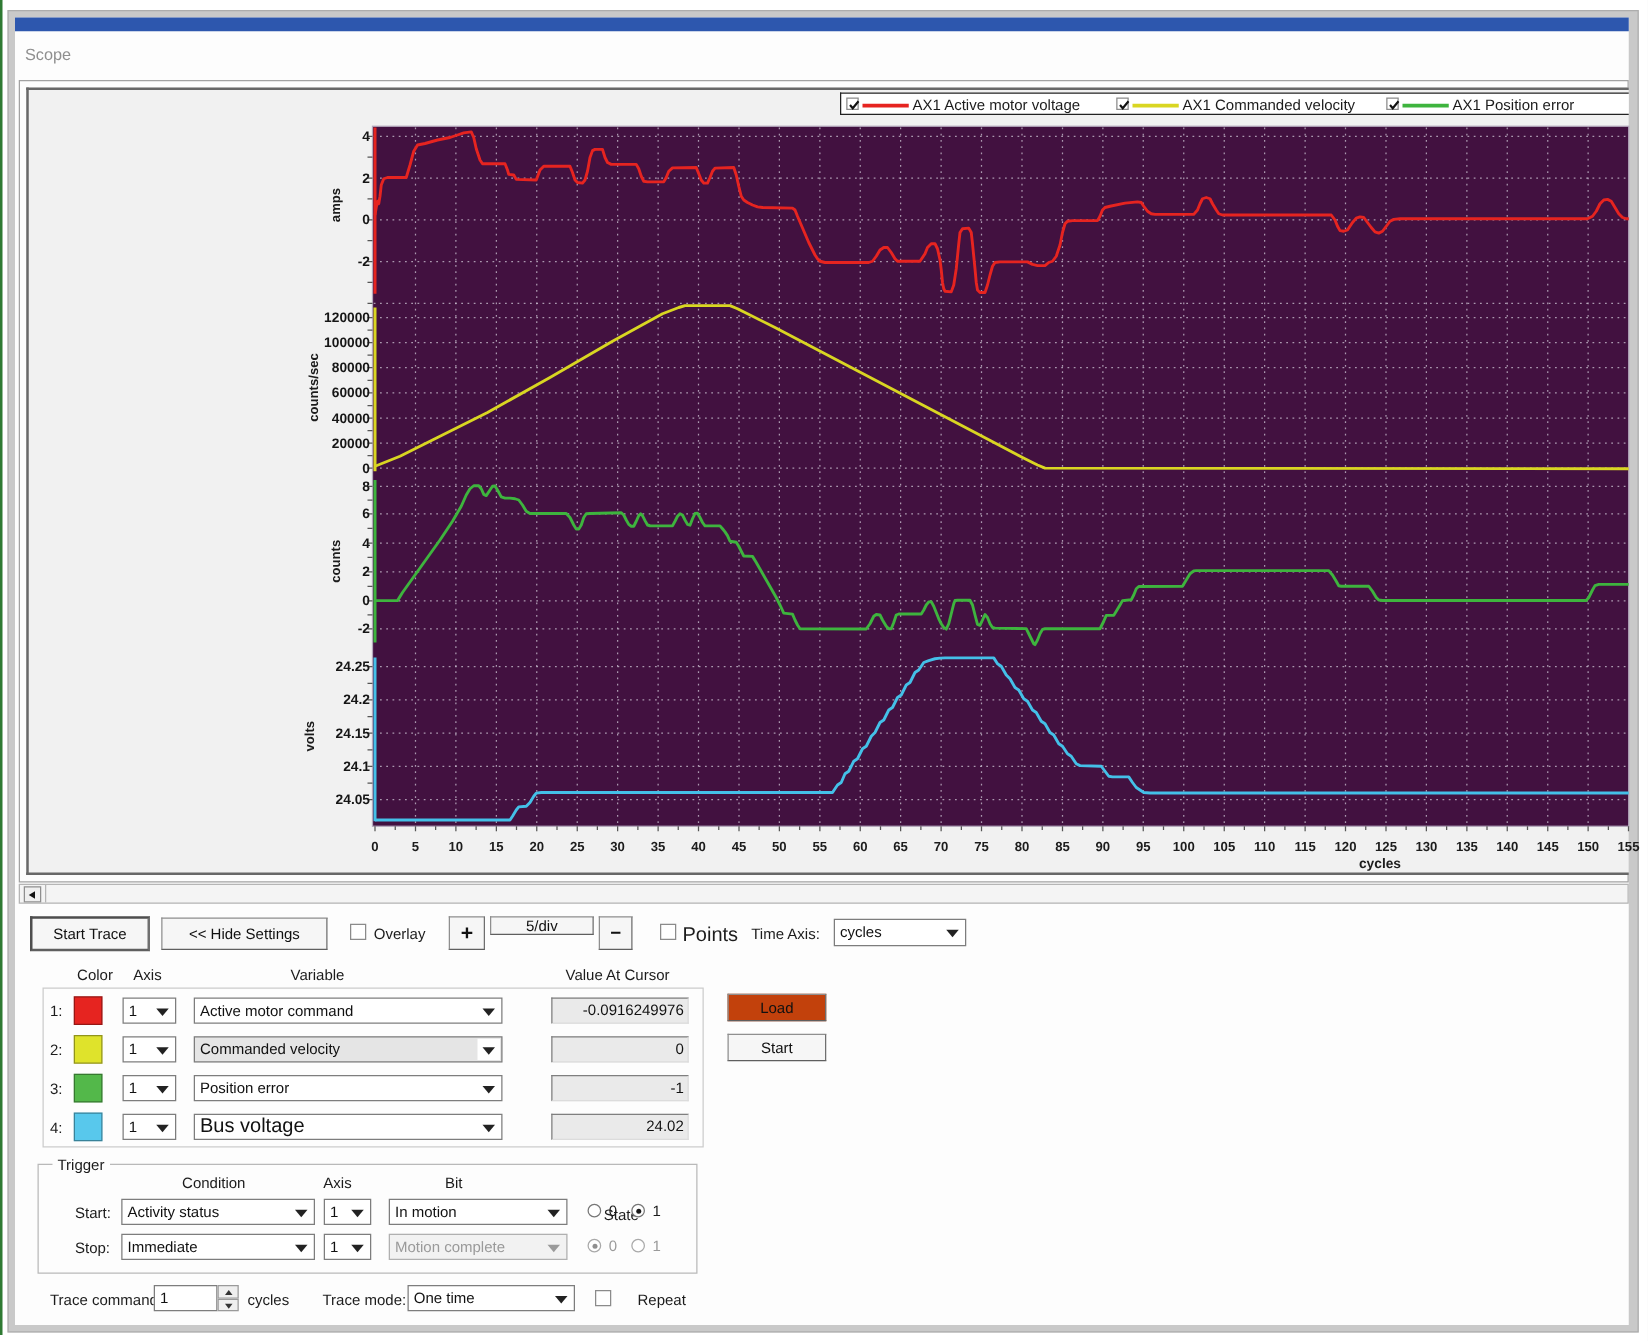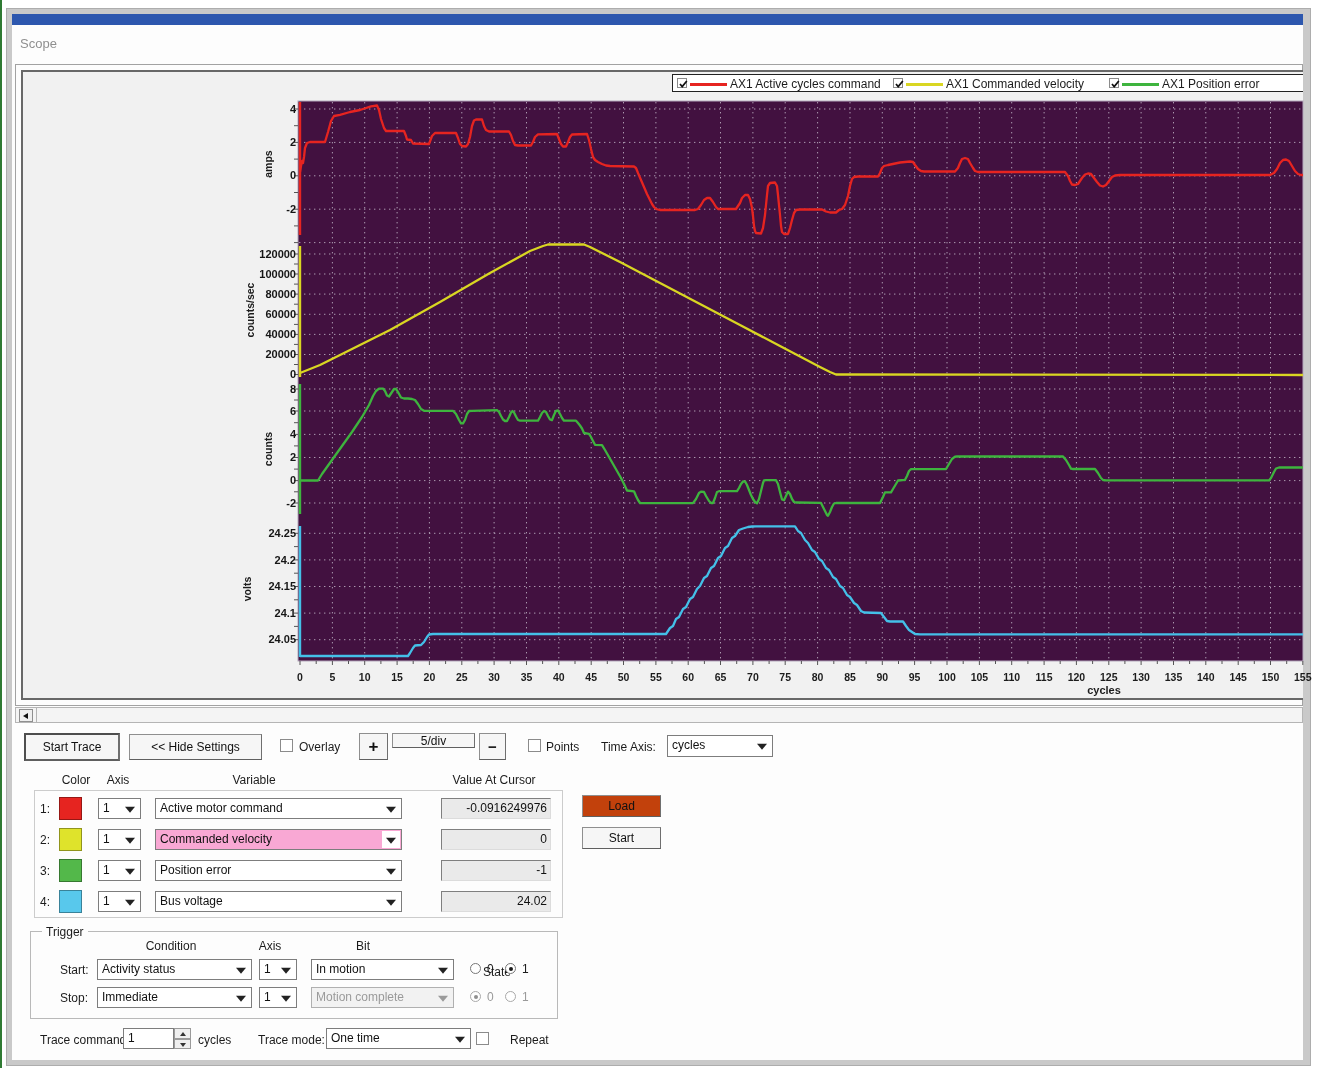--- a/index.html
+++ b/index.html
@@ -242,21 +242,21 @@
 <text x="1072.8" y="586" font-size="10.5" fill="#1c1c1c" text-anchor="middle">155</text>
 <text x="874" y="599" font-size="11" fill="#1c1c1c" text-anchor="middle">cycles</text>
 </svg>
 <div style="position:absolute;left:672px;top:74px;width:631px;height:18px;background:#fff;border:1px solid #222;border-right:none;box-sizing:border-box"></div>
 <div style="position:absolute;left:677px;top:78px;width:10px;height:10px;background:#fff;border:1px solid #8b8b8b;box-sizing:border-box">
     <svg width="11" height="11" style="position:absolute;left:0;top:0">
       <path d="M2,5 L4.2,7.6 L8.8,2" stroke="#111" stroke-width="1.7" fill="none"></path>
     </svg>
   </div>
 <div style="position:absolute;left:690px;top:82.5px;width:37px;height:3px;background:#e62420"></div>
-<div style="position:absolute;left:730px;top:77px;font-size:12px;color:#1c1c1c;white-space:nowrap;">AX1 Active cycles command</div>
+<div style="position:absolute;left:730px;top:77px;font-size:12px;color:#1c1c1c;white-space:nowrap;">AX1 Active motor voltage</div>
 <div style="position:absolute;left:893px;top:78px;width:10px;height:10px;background:#fff;border:1px solid #8b8b8b;box-sizing:border-box">
     <svg width="11" height="11" style="position:absolute;left:0;top:0">
       <path d="M2,5 L4.2,7.6 L8.8,2" stroke="#111" stroke-width="1.7" fill="none"></path>
     </svg>
   </div>
 <div style="position:absolute;left:906px;top:82.5px;width:37px;height:3px;background:#d9d622"></div>
 <div style="position:absolute;left:946px;top:77px;font-size:12px;color:#1c1c1c;white-space:nowrap;">AX1 Commanded velocity</div>
 <div style="position:absolute;left:1109px;top:78px;width:10px;height:10px;background:#fff;border:1px solid #8b8b8b;box-sizing:border-box">
     <svg width="11" height="11" style="position:absolute;left:0;top:0">
       <path d="M2,5 L4.2,7.6 L8.8,2" stroke="#111" stroke-width="1.7" fill="none"></path>
@@ -274,21 +274,21 @@
 <div style="position:absolute;left:280px;top:739px;width:13px;height:13px;background:#fff;border:1px solid #8b8b8b;box-sizing:border-box"></div>
 <div style="position:absolute;left:299px;top:740px;font-size:12px;color:#1c1c1c;white-space:nowrap;">Overlay</div>
 <div style="position:absolute;left:359px;top:733px;width:29px;height:27px;background:#f6f6f6;border:1px solid #8f8f8f;border-bottom-color:#5f5f5f;border-right-color:#6f6f6f;box-sizing:border-box;display:flex;align-items:center;justify-content:center;font-size:12px;color:#111">
     <b style="font-size:17px">+</b>
   </div>
 <div style="position:absolute;left:392px;top:733px;width:83px;height:15px;background:#f6f6f6;border:1px solid #8f8f8f;border-bottom-color:#5f5f5f;border-right-color:#6f6f6f;box-sizing:border-box;display:flex;align-items:center;justify-content:center;font-size:12px;color:#111">5/div</div>
 <div style="position:absolute;left:479px;top:733px;width:27px;height:27px;background:#f6f6f6;border:1px solid #8f8f8f;border-bottom-color:#5f5f5f;border-right-color:#6f6f6f;box-sizing:border-box;display:flex;align-items:center;justify-content:center;font-size:12px;color:#111">
     <b style="font-size:15px">−</b>
   </div>
 <div style="position:absolute;left:528px;top:739px;width:13px;height:13px;background:#fff;border:1px solid #8b8b8b;box-sizing:border-box"></div>
-<div style="position:absolute;left:546px;top:740px;font-size:12px;color:#1c1c1c;white-space:nowrap;">Points</div>
+<div style="position:absolute;left:546px;top:740px;font-size:16px;color:#1c1c1c;white-space:nowrap;">Points</div>
 <div style="position:absolute;left:601px;top:740px;font-size:12px;color:#1c1c1c;white-space:nowrap;">Time Axis:</div>
 <div style="position:absolute;left:667px;top:735px;width:106px;height:22px;background:#fff;border:1px solid #7d7d7d;box-sizing:border-box">
     <div style="position:absolute;left:4px;top:50%;transform:translateY(-54%);font-size:12px;color:#111;white-space:nowrap">cycles</div>
     <div style="position:absolute;right:1px;top:1px;bottom:1px;width:18px;background:#fff;box-sizing:border-box">
       <div style="position:absolute;left:50%;top:50%;transform:translate(-50%,-38%);width:0;height:0;border-left:5px solid transparent;border-right:5px solid transparent;border-top:6px solid #222"></div>
     </div>
   </div>
 <div style="position:absolute;left:76px;top:780px;transform:translate(-50%,-50%);font-size:12px;color:#1c1c1c;white-space:nowrap">Color</div>
 <div style="position:absolute;left:118px;top:780px;transform:translate(-50%,-50%);font-size:12px;color:#1c1c1c;white-space:nowrap">Axis</div>
 <div style="position:absolute;left:254px;top:780px;transform:translate(-50%,-50%);font-size:12px;color:#1c1c1c;white-space:nowrap">Variable</div>
@@ -310,21 +310,21 @@
   </div>
 <div style="position:absolute;left:441px;top:798px;width:110px;height:21px;background:#eaeaea;border:1px solid;border-color:#7f7f7f #dcdcdc #dcdcdc #7f7f7f;box-sizing:border-box;font-size:12px;color:#111;text-align:right;line-height:19px;padding-right:3px">-0.0916249976</div>
 <div style="position:absolute;left:40px;top:833px;font-size:12px;color:#1c1c1c;white-space:nowrap;">2:</div>
 <div style="position:absolute;left:59px;top:828px;width:23px;height:23px;background:#dfe32b;border:1px solid rgba(0,0,0,0.35);box-sizing:border-box"></div>
 <div style="position:absolute;left:98px;top:829px;width:43px;height:21px;background:#fff;border:1px solid #7d7d7d;box-sizing:border-box">
     <div style="position:absolute;left:4px;top:50%;transform:translateY(-54%);font-size:12px;color:#111;white-space:nowrap">1</div>
     <div style="position:absolute;right:1px;top:1px;bottom:1px;width:18px;background:#fff;box-sizing:border-box">
       <div style="position:absolute;left:50%;top:50%;transform:translate(-50%,-38%);width:0;height:0;border-left:5px solid transparent;border-right:5px solid transparent;border-top:6px solid #222"></div>
     </div>
   </div>
-<div style="position:absolute;left:155px;top:829px;width:247px;height:21px;background:#f9a8d4;border:1px solid #7d7d7d;box-sizing:border-box">
+<div style="position:absolute;left:155px;top:829px;width:247px;height:21px;background:#e5e5e5;border:1px solid #7d7d7d;box-sizing:border-box">
     <div style="position:absolute;left:4px;top:50%;transform:translateY(-54%);font-size:12px;color:#111;white-space:nowrap">Commanded velocity</div>
     <div style="position:absolute;right:1px;top:1px;bottom:1px;width:18px;background:#fff;box-sizing:border-box">
       <div style="position:absolute;left:50%;top:50%;transform:translate(-50%,-38%);width:0;height:0;border-left:5px solid transparent;border-right:5px solid transparent;border-top:6px solid #222"></div>
     </div>
   </div>
 <div style="position:absolute;left:441px;top:829px;width:110px;height:21px;background:#eaeaea;border:1px solid;border-color:#7f7f7f #dcdcdc #dcdcdc #7f7f7f;box-sizing:border-box;font-size:12px;color:#111;text-align:right;line-height:19px;padding-right:3px">0</div>
 <div style="position:absolute;left:40px;top:864px;font-size:12px;color:#1c1c1c;white-space:nowrap;">3:</div>
 <div style="position:absolute;left:59px;top:859px;width:23px;height:23px;background:#53b84a;border:1px solid rgba(0,0,0,0.35);box-sizing:border-box"></div>
 <div style="position:absolute;left:98px;top:860px;width:43px;height:21px;background:#fff;border:1px solid #7d7d7d;box-sizing:border-box">
     <div style="position:absolute;left:4px;top:50%;transform:translateY(-54%);font-size:12px;color:#111;white-space:nowrap">1</div>
@@ -341,21 +341,21 @@
 <div style="position:absolute;left:441px;top:860px;width:110px;height:21px;background:#eaeaea;border:1px solid;border-color:#7f7f7f #dcdcdc #dcdcdc #7f7f7f;box-sizing:border-box;font-size:12px;color:#111;text-align:right;line-height:19px;padding-right:3px">-1</div>
 <div style="position:absolute;left:40px;top:895px;font-size:12px;color:#1c1c1c;white-space:nowrap;">4:</div>
 <div style="position:absolute;left:59px;top:890px;width:23px;height:23px;background:#58c8ec;border:1px solid rgba(0,0,0,0.35);box-sizing:border-box"></div>
 <div style="position:absolute;left:98px;top:891px;width:43px;height:21px;background:#fff;border:1px solid #7d7d7d;box-sizing:border-box">
     <div style="position:absolute;left:4px;top:50%;transform:translateY(-54%);font-size:12px;color:#111;white-space:nowrap">1</div>
     <div style="position:absolute;right:1px;top:1px;bottom:1px;width:18px;background:#fff;box-sizing:border-box">
       <div style="position:absolute;left:50%;top:50%;transform:translate(-50%,-38%);width:0;height:0;border-left:5px solid transparent;border-right:5px solid transparent;border-top:6px solid #222"></div>
     </div>
   </div>
 <div style="position:absolute;left:155px;top:891px;width:247px;height:21px;background:#fff;border:1px solid #7d7d7d;box-sizing:border-box">
-    <div style="position:absolute;left:4px;top:50%;transform:translateY(-54%);font-size:12px;color:#111;white-space:nowrap">Bus voltage</div>
+    <div style="position:absolute;left:4px;top:50%;transform:translateY(-54%);font-size:16px;color:#111;white-space:nowrap">Bus voltage</div>
     <div style="position:absolute;right:1px;top:1px;bottom:1px;width:18px;background:#fff;box-sizing:border-box">
       <div style="position:absolute;left:50%;top:50%;transform:translate(-50%,-38%);width:0;height:0;border-left:5px solid transparent;border-right:5px solid transparent;border-top:6px solid #222"></div>
     </div>
   </div>
 <div style="position:absolute;left:441px;top:891px;width:110px;height:21px;background:#eaeaea;border:1px solid;border-color:#7f7f7f #dcdcdc #dcdcdc #7f7f7f;box-sizing:border-box;font-size:12px;color:#111;text-align:right;line-height:19px;padding-right:3px">24.02</div>
 <div style="position:absolute;left:582px;top:795px;width:79px;height:22px;background:#c2410c;border:1px solid #8f8f8f;border-bottom-color:#5f5f5f;border-right-color:#6f6f6f;box-sizing:border-box;display:flex;align-items:center;justify-content:center;font-size:12px;color:#111">Load</div>
 <div style="position:absolute;left:582px;top:827px;width:79px;height:22px;background:#f6f6f6;border:1px solid #8f8f8f;border-bottom-color:#5f5f5f;border-right-color:#6f6f6f;box-sizing:border-box;display:flex;align-items:center;justify-content:center;font-size:12px;color:#111">Start</div>
 <div style="position:absolute;left:30px;top:931px;width:528px;height:88px;border:1px solid #b9b9b9;box-sizing:border-box"></div>
 <div style="position:absolute;left:42px;top:925px;background:#fdfdfd;padding:0 4px;font-size:12px;color:#1c1c1c">Trigger</div>
 <div style="position:absolute;left:171px;top:946px;transform:translate(-50%,-50%);font-size:12px;color:#1c1c1c;white-space:nowrap">Condition</div>
@@ -417,20 +417,20 @@
 <div style="position:absolute;left:174px;top:1028px;width:17px;height:21px;box-sizing:border-box">
     <div style="position:absolute;left:0;top:0;width:17px;height:10.5px;background:#efefef;border:1px solid #9a9a9a;box-sizing:border-box">
       <div style="position:absolute;left:4.5px;top:3px;width:0;height:0;border-left:3px solid transparent;border-right:3px solid transparent;border-bottom:4px solid #333"></div>
     </div>
     <div style="position:absolute;left:0;top:10.5px;width:17px;height:10.5px;background:#efefef;border:1px solid #9a9a9a;box-sizing:border-box">
       <div style="position:absolute;left:4.5px;top:3px;width:0;height:0;border-left:3px solid transparent;border-right:3px solid transparent;border-top:4px solid #333"></div>
     </div>
   </div>
 <div style="position:absolute;left:198px;top:1033px;font-size:12px;color:#1c1c1c;white-space:nowrap;">cycles</div>
 <div style="position:absolute;left:258px;top:1033px;font-size:12px;color:#1c1c1c;white-space:nowrap;">Trace mode:</div>
-<div style="position:absolute;left:326px;top:1028px;width:145px;height:21px;background:#fff;border:1px solid #7d7d7d;box-sizing:border-box">
+<div style="position:absolute;left:326px;top:1028px;width:134px;height:21px;background:#fff;border:1px solid #7d7d7d;box-sizing:border-box">
     <div style="position:absolute;left:4px;top:50%;transform:translateY(-54%);font-size:12px;color:#111;white-space:nowrap">One time</div>
     <div style="position:absolute;right:1px;top:1px;bottom:1px;width:18px;background:#fff;box-sizing:border-box">
       <div style="position:absolute;left:50%;top:50%;transform:translate(-50%,-38%);width:0;height:0;border-left:5px solid transparent;border-right:5px solid transparent;border-top:6px solid #222"></div>
     </div>
   </div>
 <div style="position:absolute;left:476px;top:1032px;width:13px;height:13px;background:#fff;border:1px solid #8b8b8b;box-sizing:border-box"></div>
 <div style="position:absolute;left:495px;top:1033px;font-size:12px;color:#1c1c1c;white-space:nowrap;margin-left:15px;">Repeat</div>
 
 </body></html>

